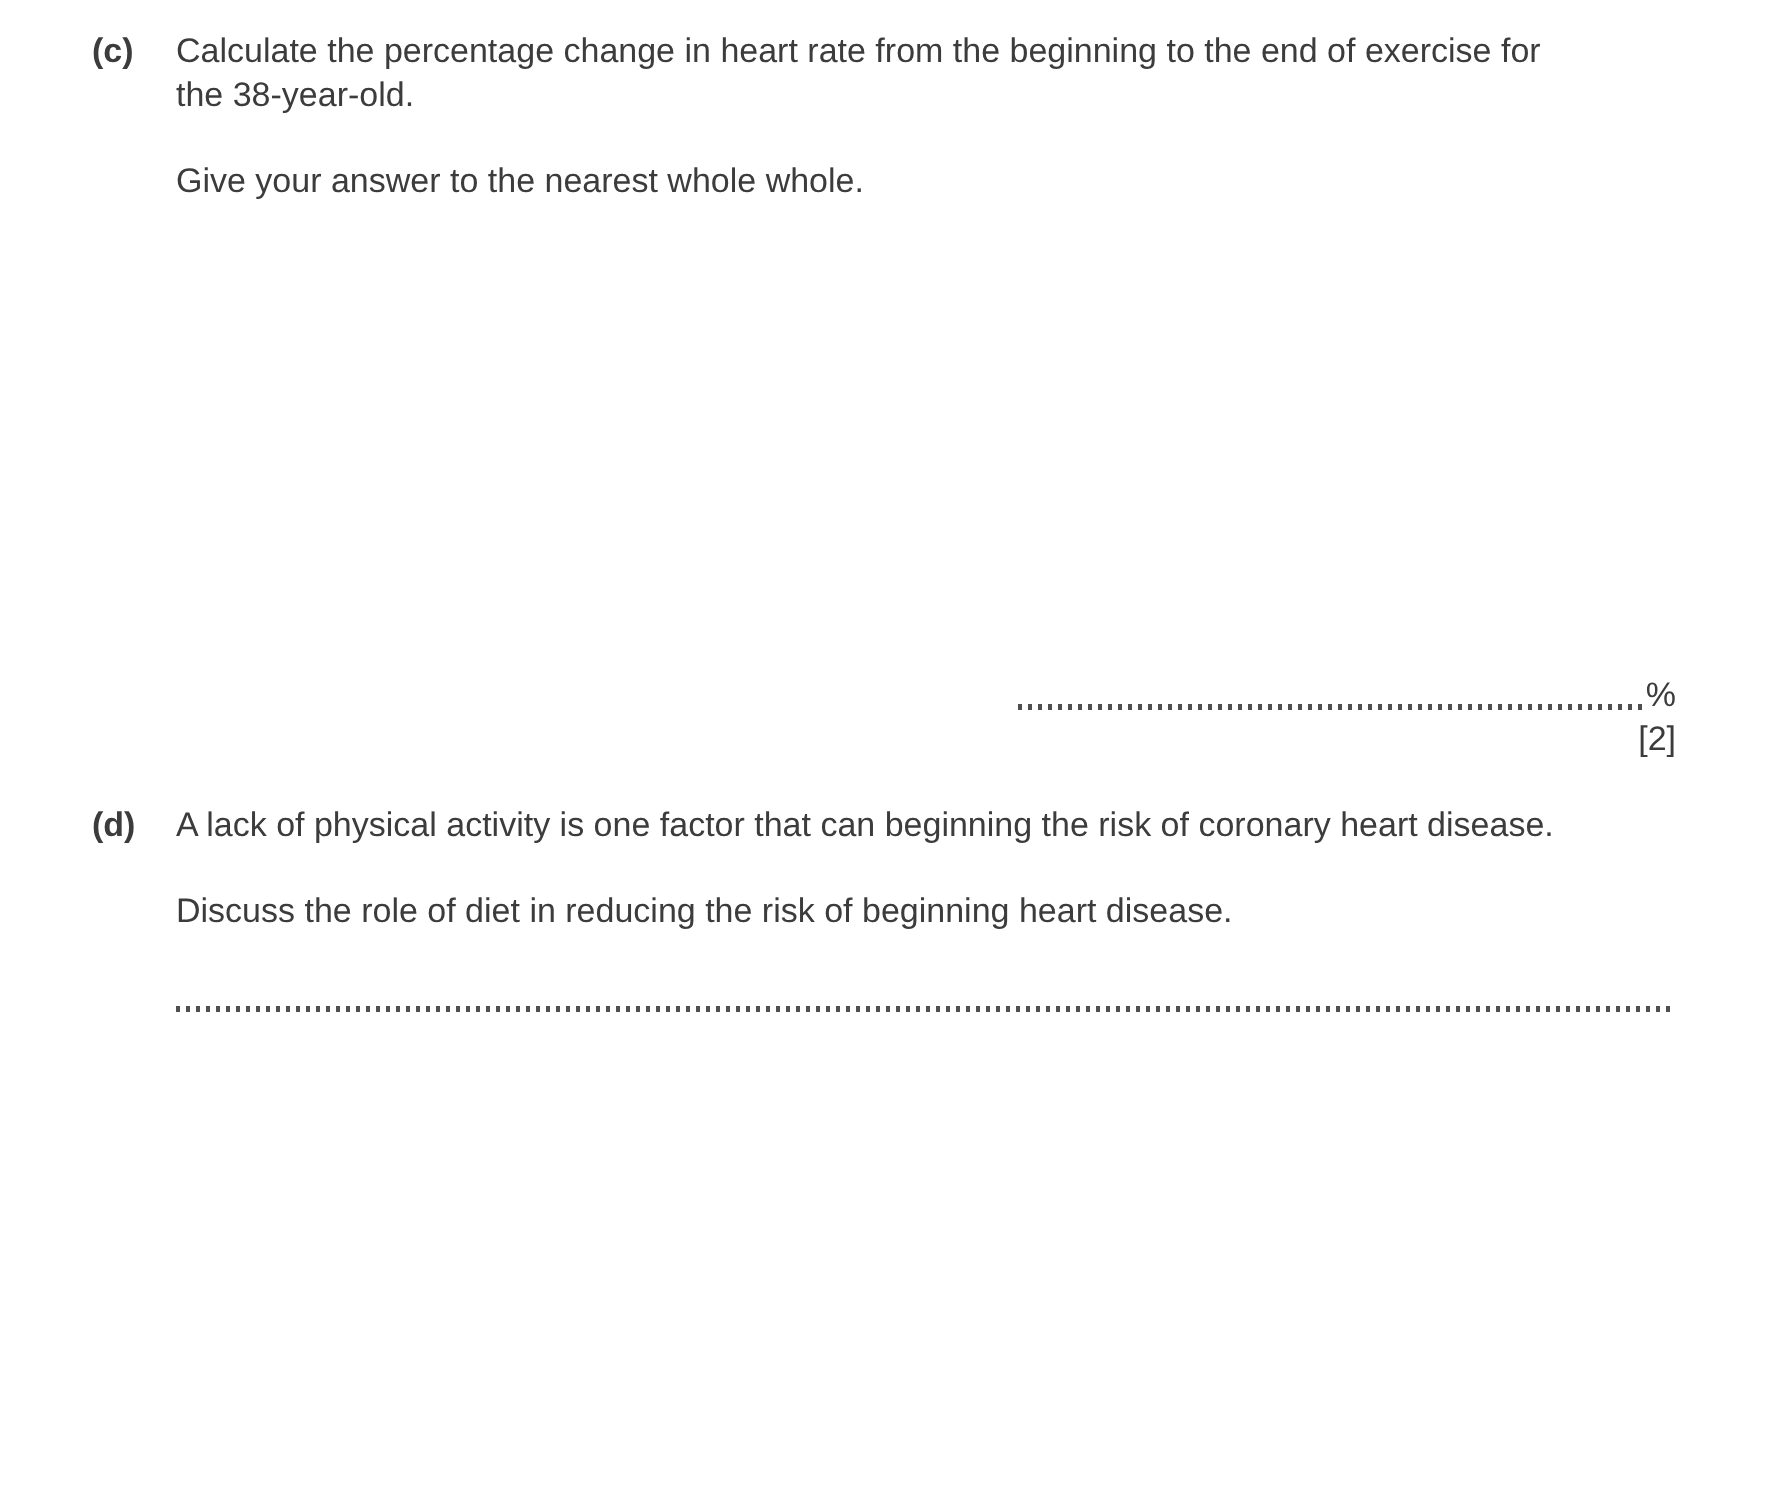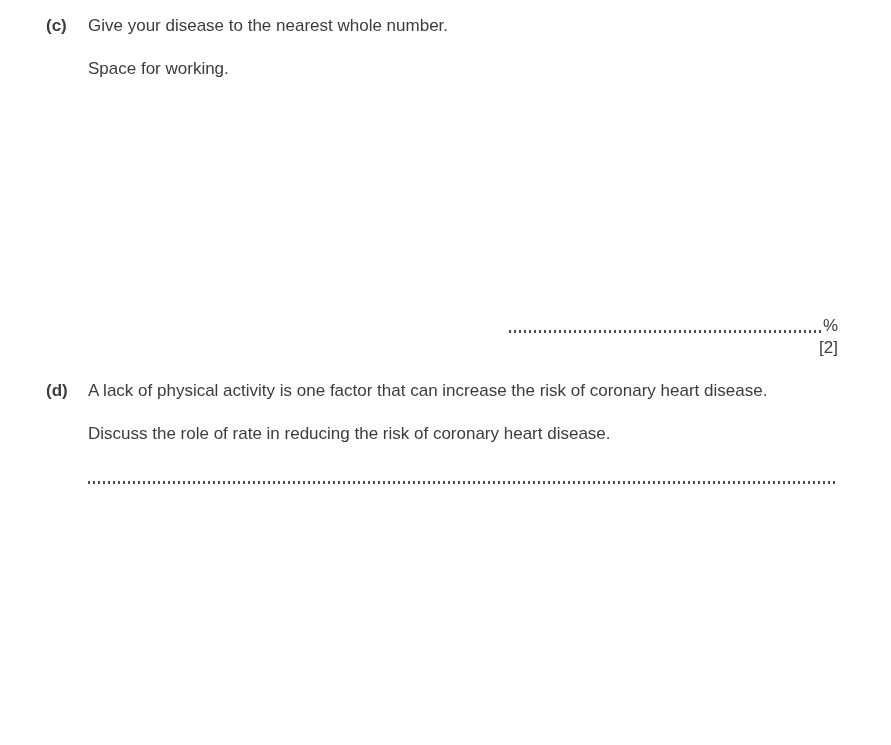--- a/index.html
+++ b/index.html
@@ -76,37 +76,38 @@
   }
 </style>
 </head>
 <body>
 
 <div class="page">
 
   <section class="question question-c">
     <div class="qlabel">(c)</div>
     <div class="qbody">
-      <p>Give your disease to the nearest whole number.</p>
-      <p>Space for working.</p>
+      <p>Calculate the percentage change in heart rate from the beginning to the end of exercise for
+the 38-year-old.</p>
+      <p>Give your answer to the nearest whole whole.</p>
 
       <div class="working-space"></div>
 
       <div class="answer-row">
         <div class="dots dots-answer"></div>
         <span class="answer-unit">%</span>
       </div>
 
       <div class="marks-row">[2]</div>
     </div>
   </section>
 
   <section class="question question-d">
     <div class="qlabel">(d)</div>
     <div class="qbody">
-      <p>A lack of physical activity is one factor that can increase the risk of coronary heart disease.</p>
-      <p>Discuss the role of rate in reducing the risk of coronary heart disease.</p>
+      <p>A lack of physical activity is one factor that can beginning the risk of coronary heart disease.</p>
+      <p>Discuss the role of diet in reducing the risk of beginning heart disease.</p>
 
       <div class="dots dots-full"></div>
     </div>
   </section>
 
 </div>
 
 </body></html>

